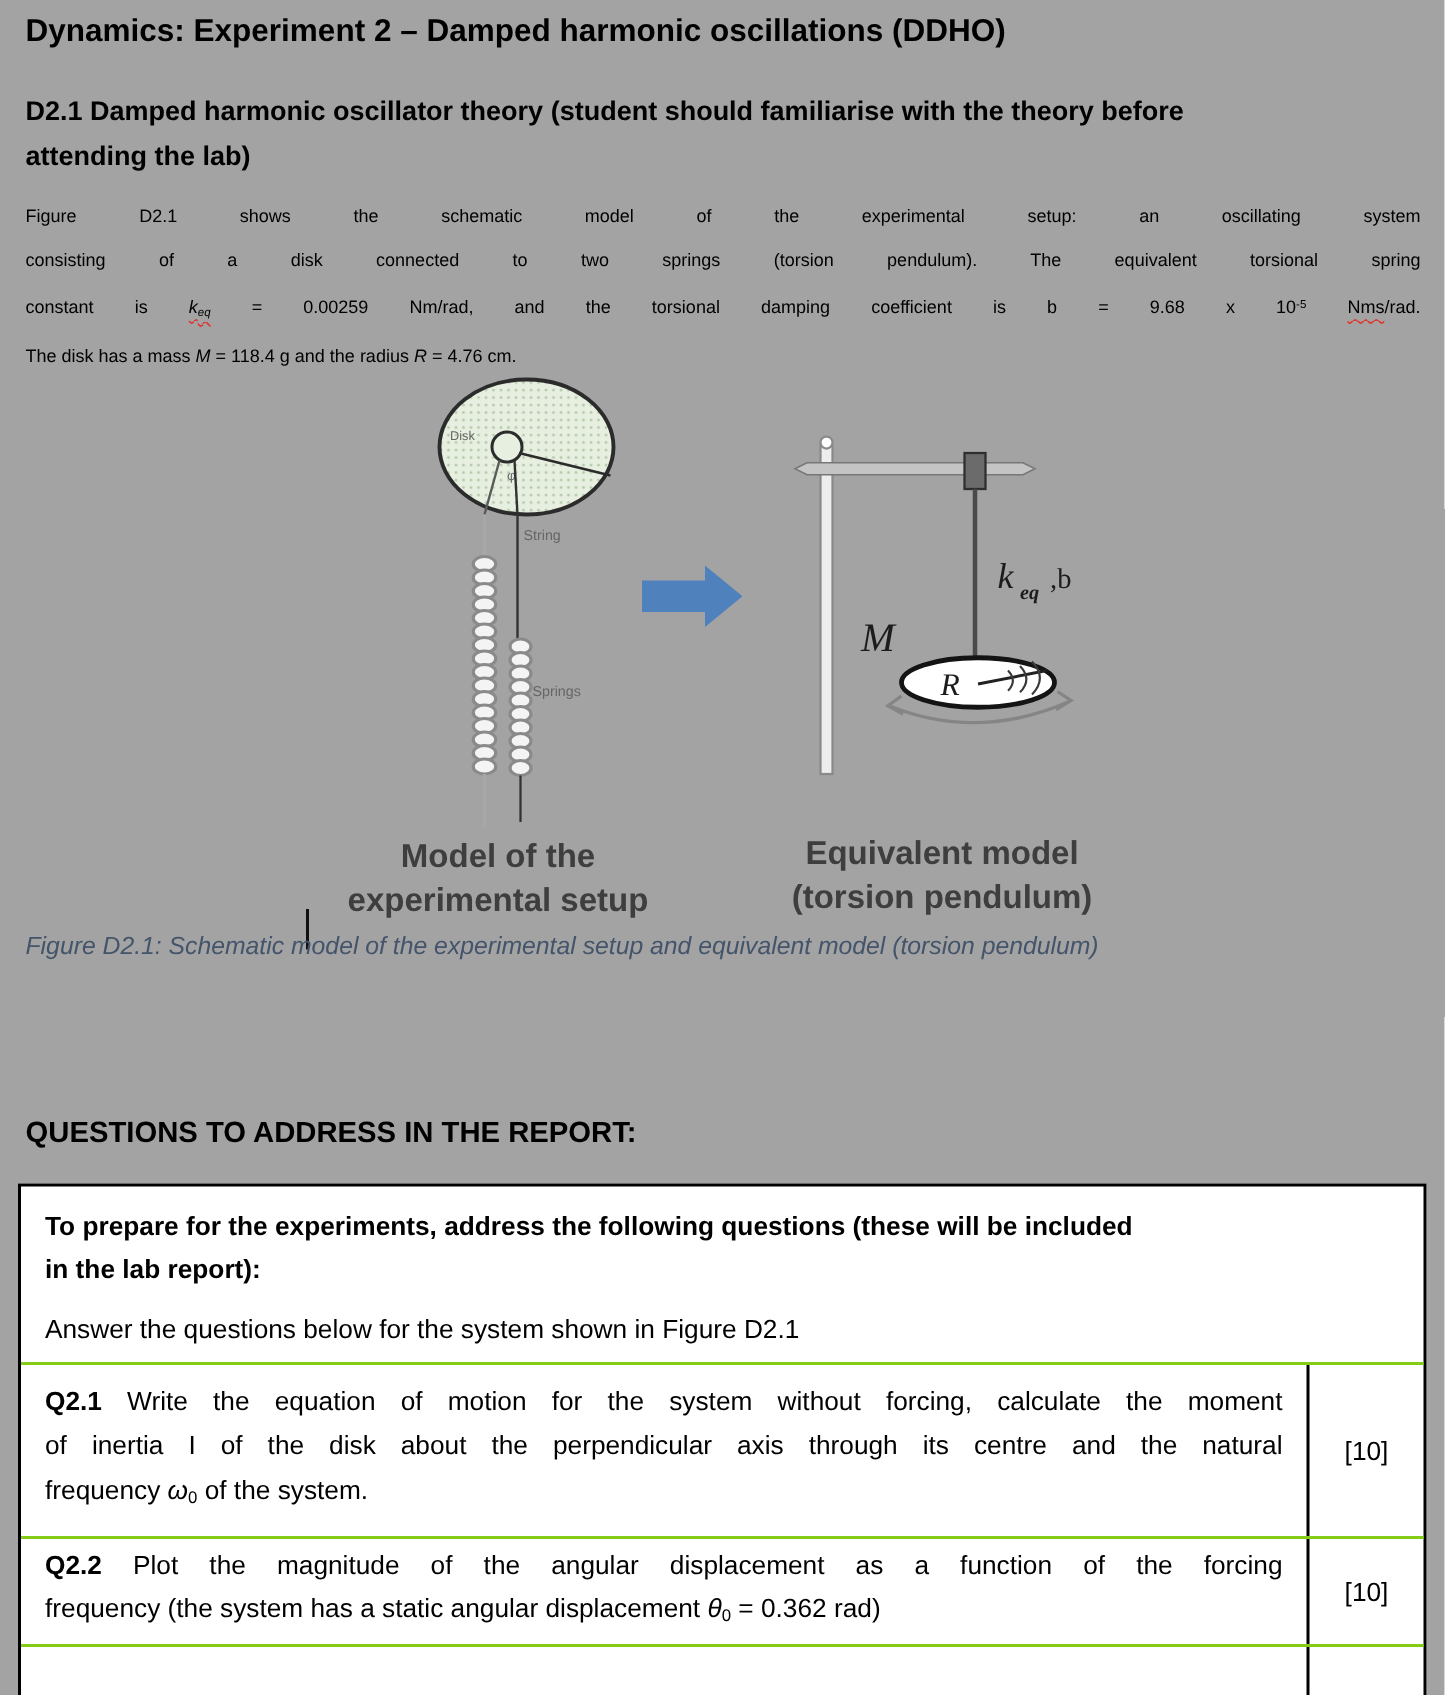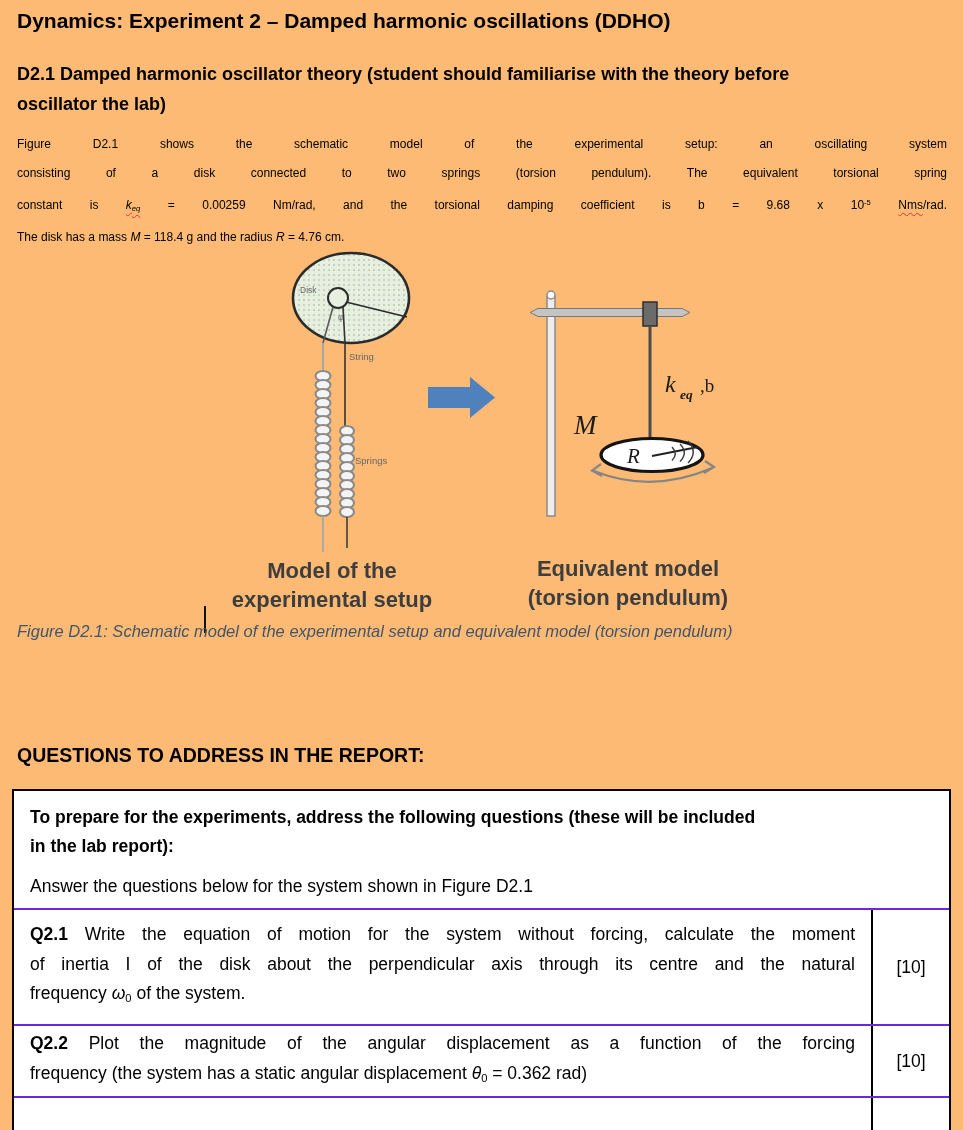--- a/index.html
+++ b/index.html
@@ -1,17 +1,17 @@
 <!DOCTYPE html>
 <html><head>
 <meta charset="utf-8">
 <style>
   *{margin:0;padding:0;box-sizing:border-box;}
   html,body{background:#ffffff;}
-  .page{position:relative;width:963px;height:1130px;background:#fdba74;overflow:hidden;
+  .page{position:relative;width:963px;height:1130px;background:#a3a3a3;overflow:hidden;
         font-family:"Liberation Sans",sans-serif;color:#000;}
 
   .title{position:absolute;left:17px;top:9px;font-size:21px;font-weight:bold;}
 
   .heading{position:absolute;left:17px;top:59px;width:936px;font-size:18px;font-weight:bold;line-height:30px;}
   .heading div{text-decoration-thickness:2px;text-underline-offset:4px;}
 
   .intro{position:absolute;left:17px;top:130px;width:930px;font-size:12px;line-height:29px;}
   .intro > div{text-align:justify;text-align-last:justify;white-space:normal;}
   .intro > div:last-child{text-align-last:left;}
@@ -24,21 +24,21 @@
       text-decoration-thickness:1px;text-underline-offset:3px;}
 
   .figure{position:absolute;left:202px;top:248px;width:560px;height:385px;}
   .cursor{position:absolute;left:204px;top:606px;width:2px;height:27px;background:#111;}
 
   .caption{position:absolute;left:17px;top:622px;font-size:16.5px;font-style:italic;color:#44546a;}
 
   .questions-heading{position:absolute;left:17px;top:744px;font-size:19.5px;font-weight:bold;}
 
   .qtable{position:absolute;left:12px;top:789px;width:939px;border:2px solid #000;background:#fff;}
-  .trow{display:flex;border-top:2px solid #6d28d9;}
+  .trow{display:flex;border-top:2px solid #84cc16;}
   .trow:first-child{border-top:none;}
   .r1{height:117px;}
   .r2{height:116px;}
   .r3{height:72px;}
   .r4{height:40px;}
   .cell-head{flex:1;padding:12px 16px 0 16px;font-size:17.5px;line-height:29px;}
   .thead-bold{font-weight:bold;}
   .thead-normal{margin-top:14px;line-height:23px;}
   .cell-q{flex:1;border-right:2px solid #000;padding:0 16px;display:flex;flex-direction:column;
           justify-content:center;font-size:17.5px;line-height:29.5px;}
@@ -53,21 +53,21 @@
 </style>
 </head>
 <body>
 
 <div class="page">
 
   <h1 class="title">Dynamics: Experiment 2 – Damped harmonic oscillations (DDHO)</h1>
 
   <h2 class="heading">
       <div>D2.1 Damped harmonic oscillator theory (student should familiarise with the theory before</div>
-      <div>oscillator the lab)</div>
+      <div>attending the lab)</div>
     </h2>
 
   <div class="intro">
       <div><span>Figure D2.1 shows the schematic model of the experimental setup: an oscillating system</span></div>
       <div><span>consisting of a disk connected to two springs (torsion pendulum). The equivalent torsional spring</span></div>
       <div><span>constant is </span><span class="i sq">k</span><span class="i sub sq">eq</span><span> = 0.00259 Nm/rad, and the torsional damping coefficient is b = 9.68 x 10</span><span class="sup">-5</span><span> </span><span class="sq">Nms</span><span>/rad.</span></div>
       <div><span>The disk has a mass </span><span class="i">M</span><span> = 118.4 g and the radius </span><span class="i">R</span><span> = 4.76 cm.</span></div>
     </div>
 
   <svg class="figure" viewBox="0 0 560 385" width="560" height="385">

